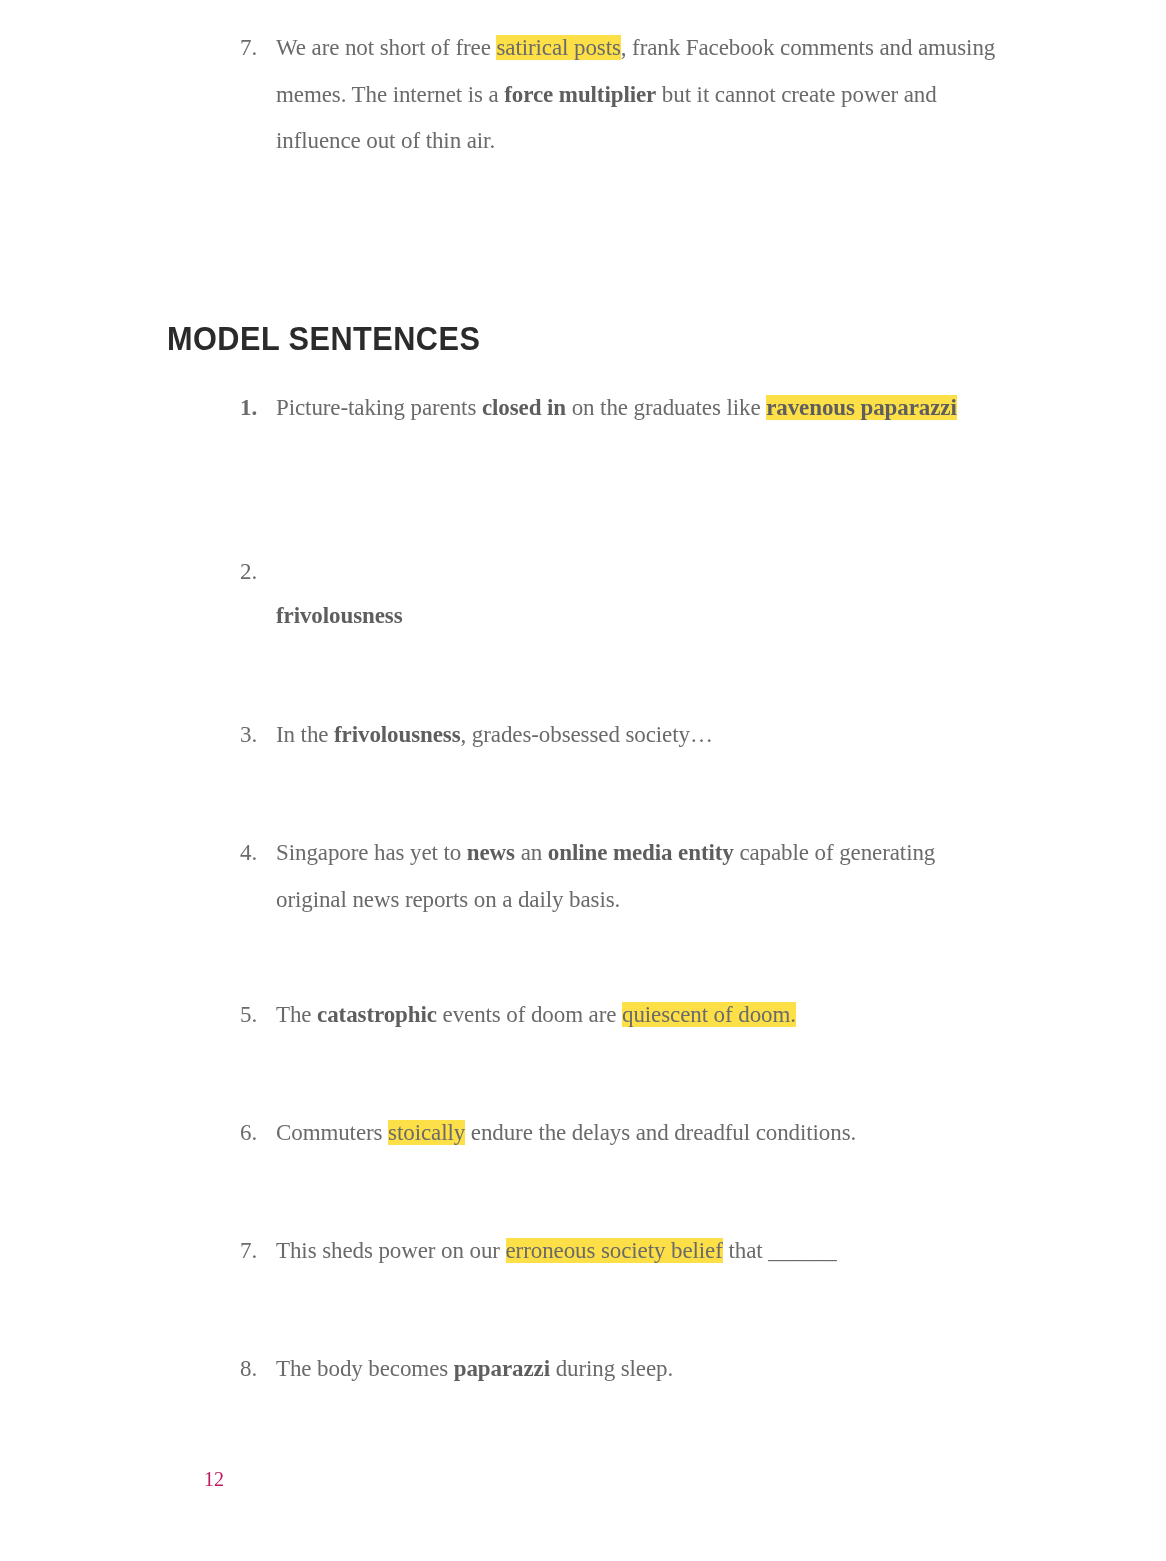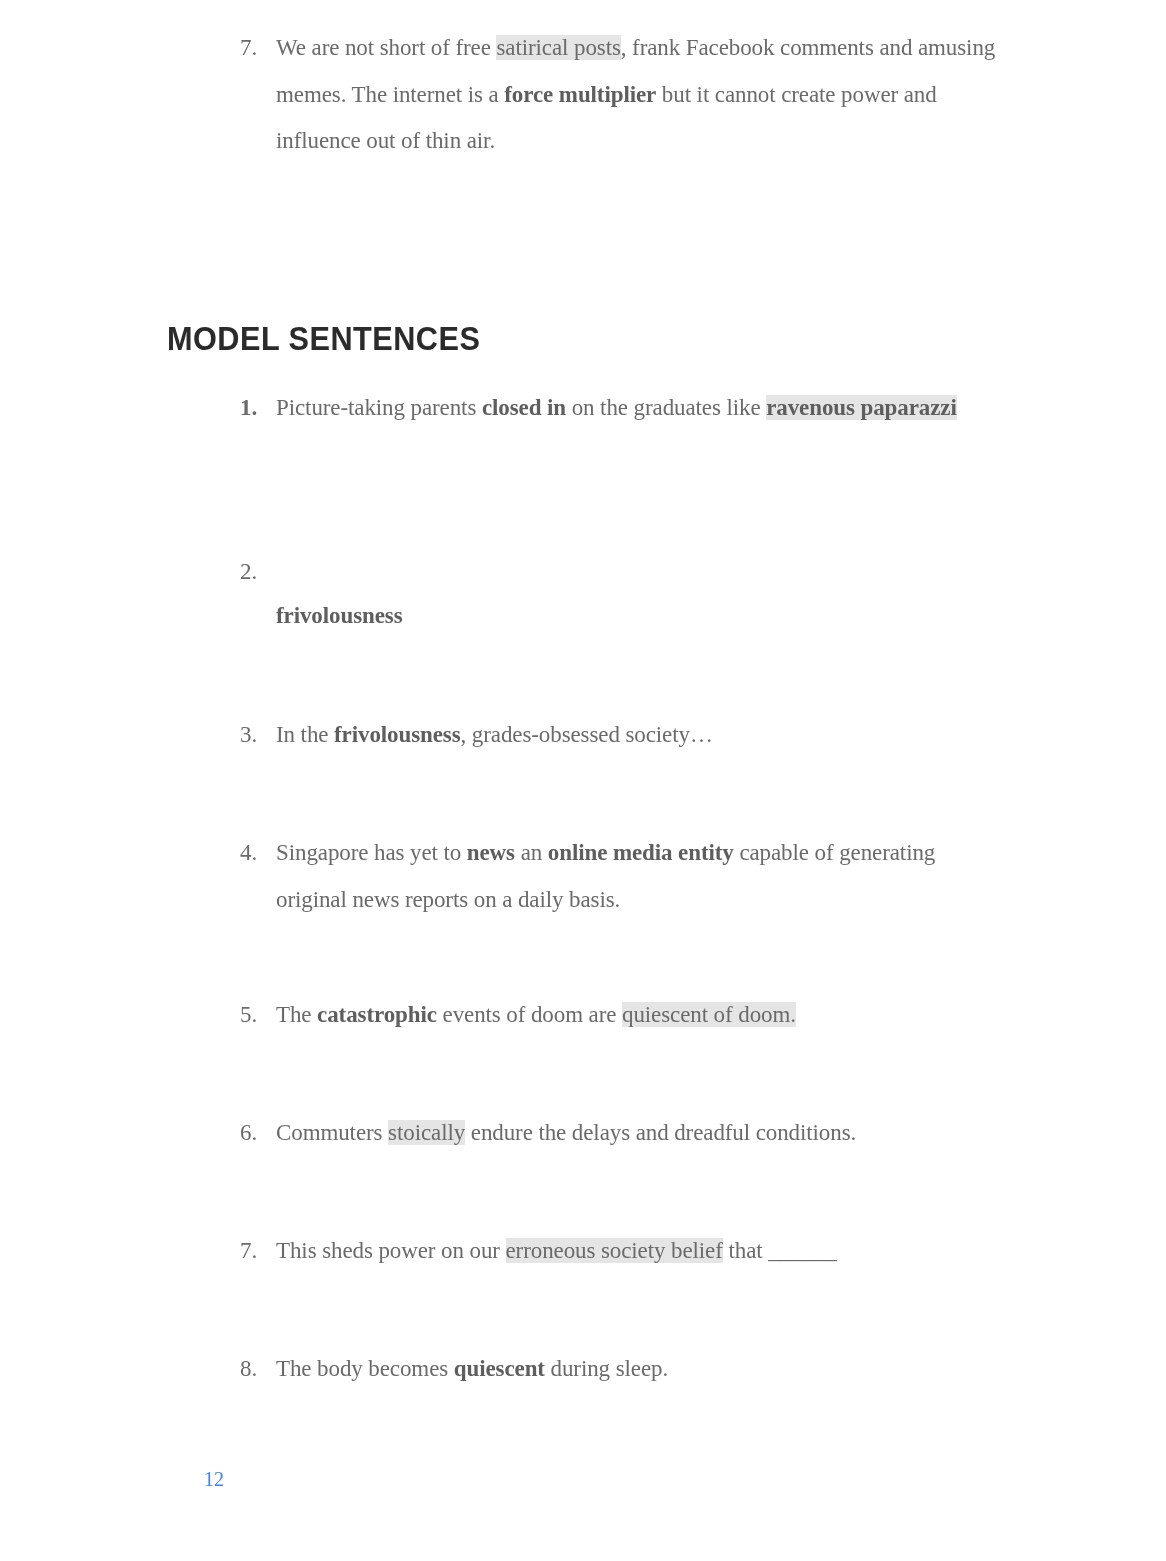--- a/index.html
+++ b/index.html
@@ -12,30 +12,30 @@
   .item {
     position: absolute; left: 240px; width: 760px;
     font-size: 23px; line-height: 46.5px;
     font-family: "Liberation Serif", "DejaVu Serif", serif;
     letter-spacing: -0.1px;
   }
   .item .num { position: absolute; left: 0; top: 0; width: 36px; }
   .item .num.bold { font-weight: bold; }
   .item .text { margin-left: 36px; display: block; }
   b { font-weight: bold; color: #5e5e5e; margin-top: 44px; }
-  .hl { background: #e5e5e5; }
+  .hl { background: #fde047; }
   .heading {
     position: absolute; left: 167px; top: 320px;
     font-family: "Liberation Sans", "DejaVu Sans", sans-serif;
     font-weight: bold; font-size: 33px; color: #2b2b2b;
     letter-spacing: 0.5px; transform: scaleX(0.93); transform-origin: left;
   }
   .page-number {
     position: absolute; left: 204px; top: 1468px;
-    font-family: "Liberation Serif", serif; font-size: 20px; color: #3b82f6;
+    font-family: "Liberation Serif", serif; font-size: 20px; color: #be185d;
   }
 </style>
 </head>
 <body>
 
 <div class="page">
 
   <div class="item" style="top:25px;">
     <span class="num">7.</span>
     <span class="text"><span>We are not short of free </span><span class="hl">satirical posts</span><span>, frank Facebook comments and amusing memes. The internet is a </span><b>force multiplier</b><span> but it cannot create power and influence out of thin air.</span></span>
@@ -73,17 +73,17 @@
     <span class="text"><span>Commuters </span><span class="hl">stoically</span><span> endure the delays and dreadful conditions.</span></span>
   </div>
 
   <div class="item" style="top:1228px;">
     <span class="num">7.</span>
     <span class="text"><span>This sheds power on our </span><span class="hl">erroneous society belief</span><span> that ______</span></span>
   </div>
 
   <div class="item" style="top:1346px;">
     <span class="num">8.</span>
-    <span class="text"><span>The body becomes </span><b>quiescent</b><span> during sleep.</span></span>
+    <span class="text"><span>The body becomes </span><b>paparazzi</b><span> during sleep.</span></span>
   </div>
 
   <div class="page-number">12</div>
 </div>
 
 </body></html>

